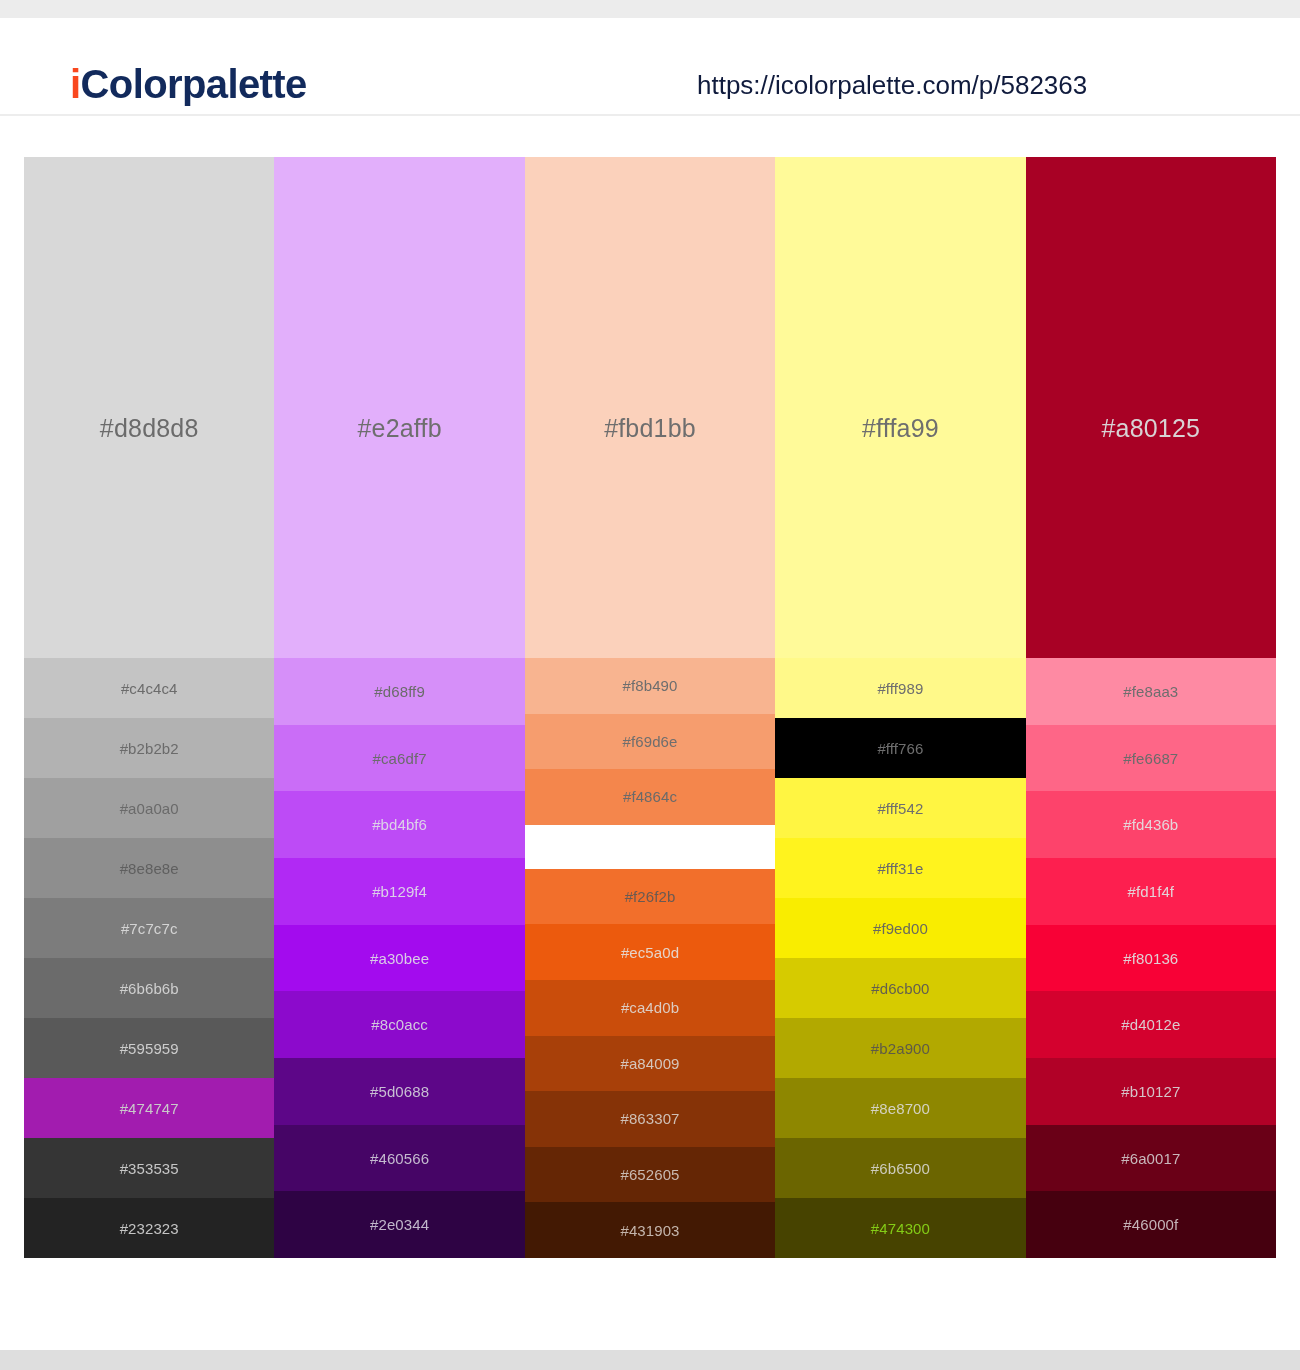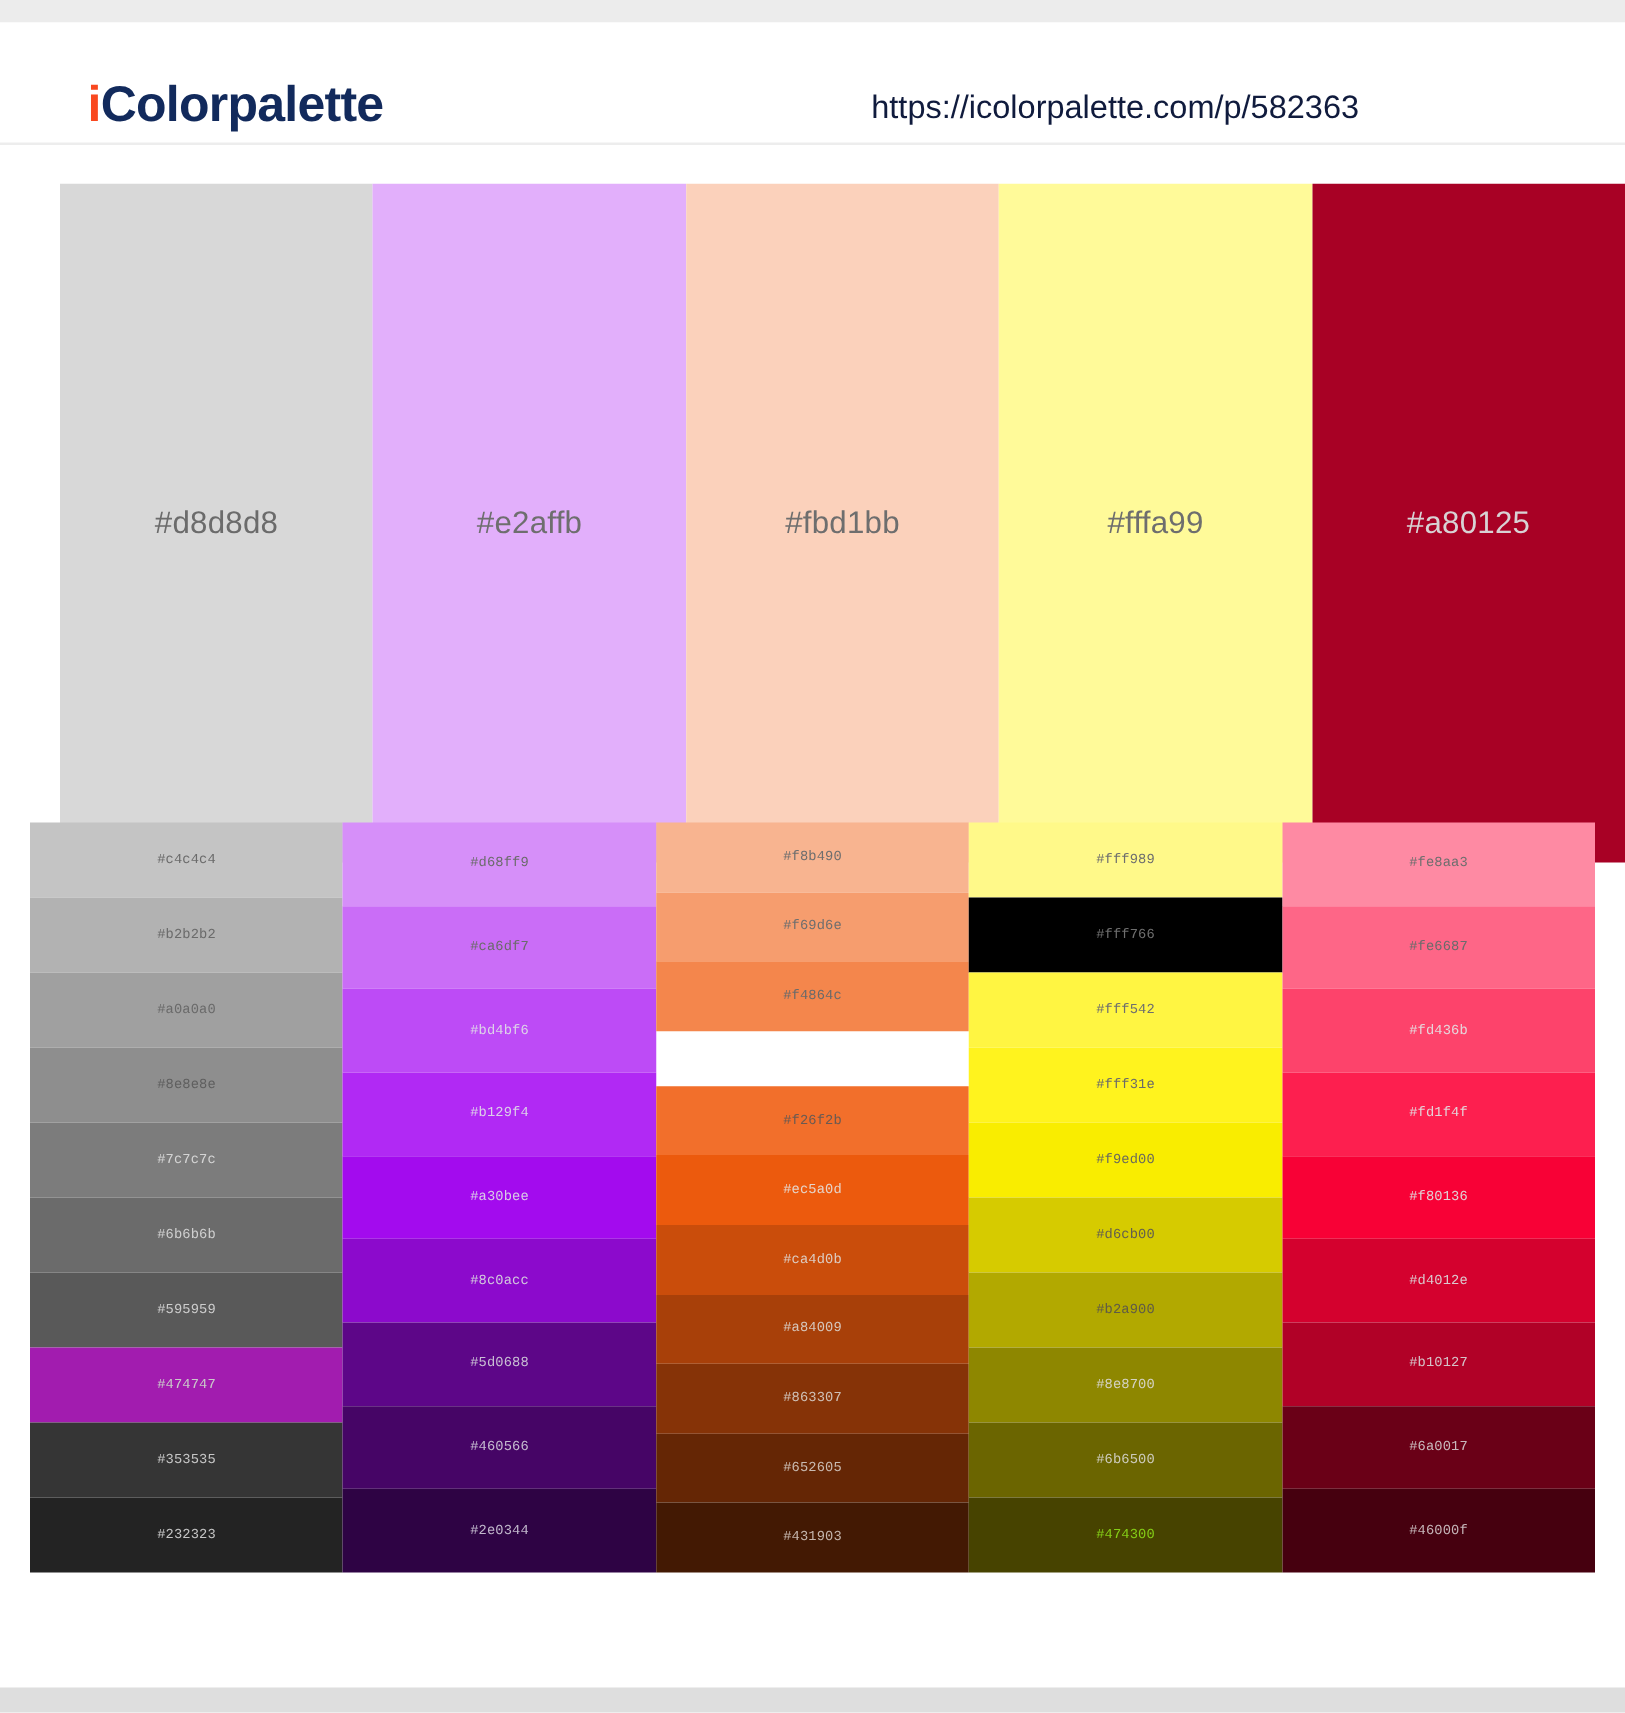--- a/index.html
+++ b/index.html
@@ -55,25 +55,24 @@
     font-size: 26px;
     color: #101b3d;
     font-family: "Liberation Sans", sans-serif;
     white-space: nowrap;
   }
 
   
   .palette-strip {
     position: absolute;
     left: 24px;
-    top: 147px;
+    top: 157px;
     width: 1252px;
     height: 543px;
     display: flex;
-    margin-left: 24px;
   }
   .palette-swatch {
     flex: 1 1 0;
     position: relative;
     display: flex;
     align-items: center;
     justify-content: center;
   }
   .palette-label {
     font-size: 25px;
@@ -95,22 +94,22 @@
     display: flex;
     flex-direction: column;
   }
   .shade-cell {
     flex: 1 1 0;
     display: flex;
     align-items: center;
     justify-content: center;
   }
   .shade-label {
-    font-size: 11px;
-    font-family: Liberation Mono, monospace;
+    font-size: 15px;
+    font-family: Liberation Sans, sans-serif;
     letter-spacing: 0.1px;
   }
 
   
   .bottom-band {
     position: absolute;
     left: 0;
     top: 1350px;
     width: 1300px;
     height: 20px;

